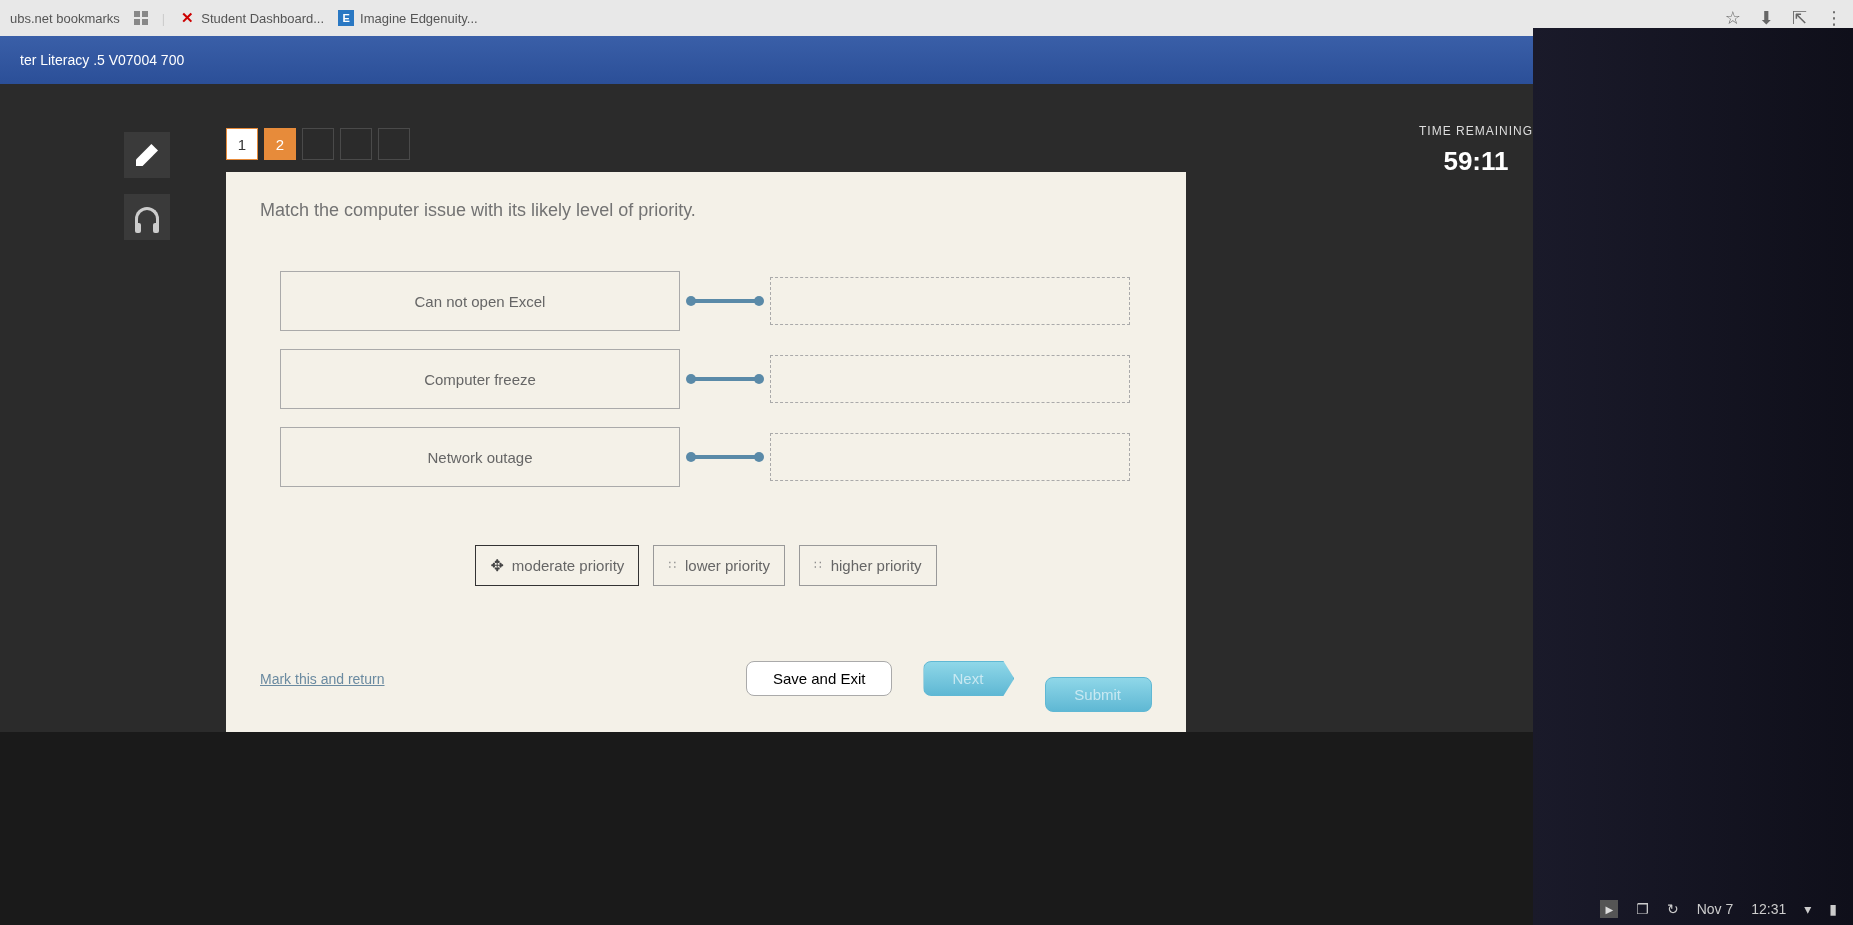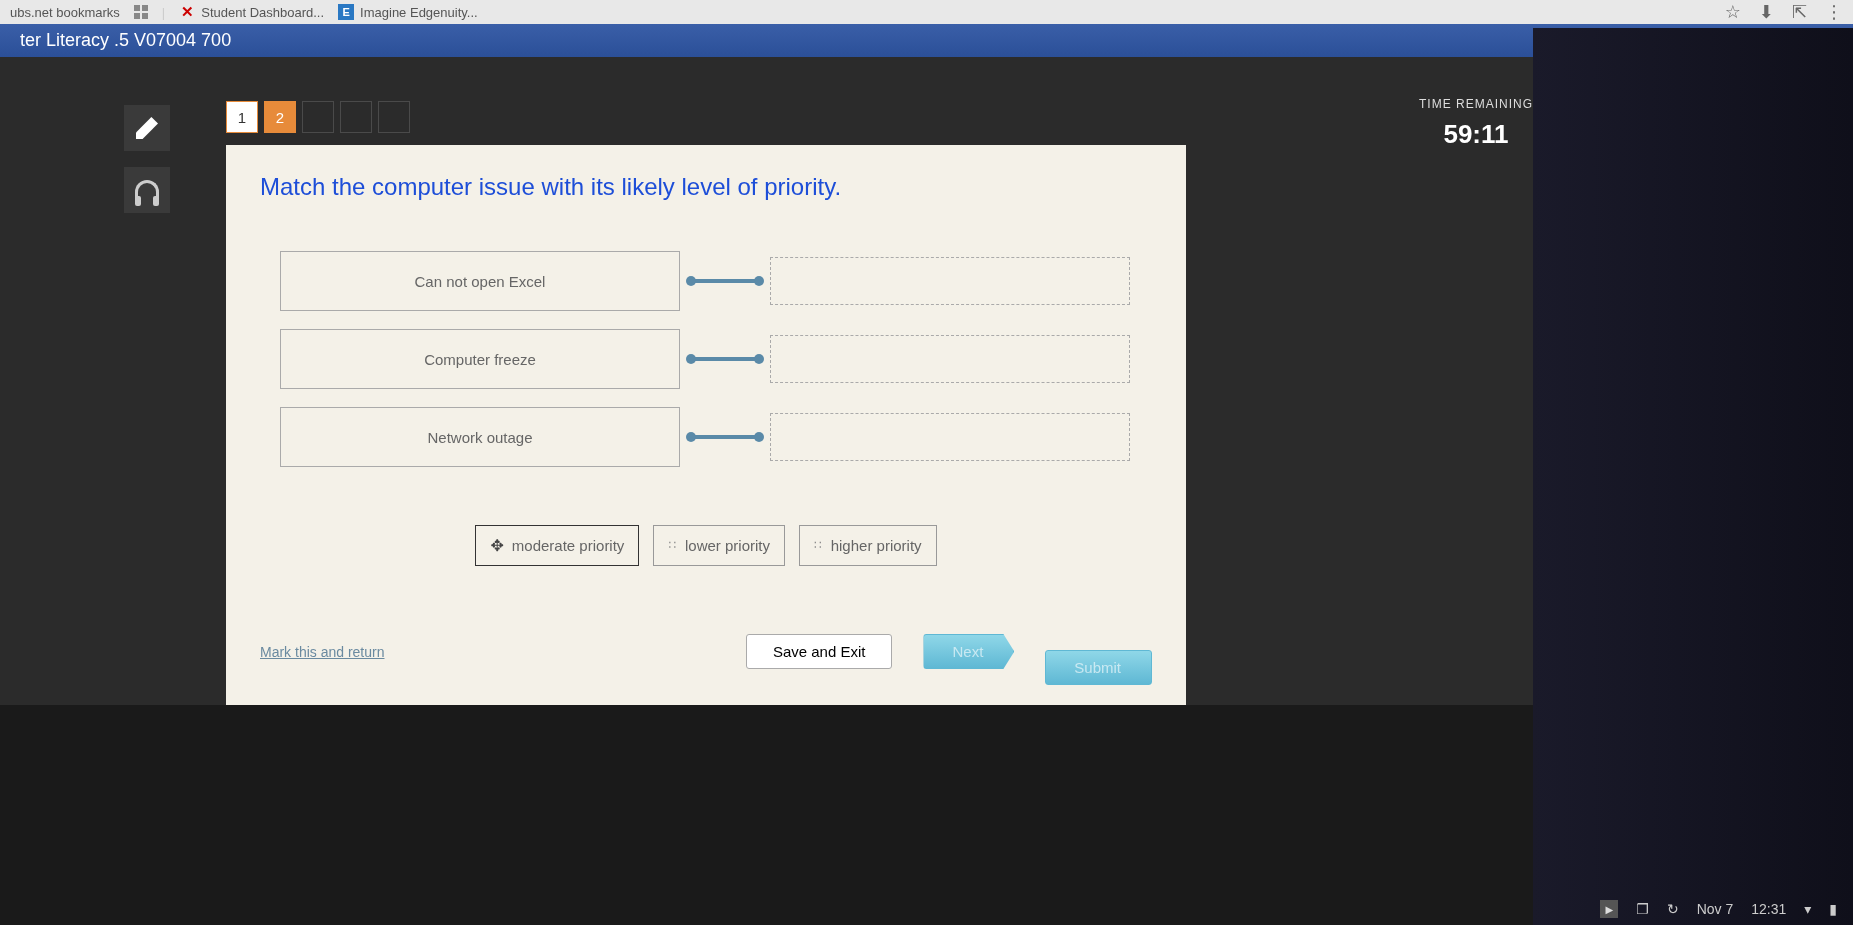--- a/index.html
+++ b/index.html
@@ -6,42 +6,42 @@
 body {
   font-family: Arial, Helvetica, sans-serif;
   background: #1a1a1a;
   width: 1853px;
   height: 925px;
   overflow: hidden;
   position: relative;
 }
 .browser-chrome {
   background: #e8e8e8;
-  height: 24px;
+  height: 36px;
   display: flex;
   align-items: center;
   padding: 0 10px;
   font-size: 13px;
   color: #555;
   gap: 14px;
 }
 .bookmark-bar { display: flex; align-items: center; gap: 14px; flex: 1; }
 .bookmark-item { display: flex; align-items: center; gap: 6px; cursor: pointer; }
 .grid-apps-icon { display: grid; grid-template-columns: 6px 6px; gap: 2px; }
 .grid-apps-icon > div { width: 6px; height: 6px; background: #888; }
 .x-fav { width: 16px; height: 16px; display: flex; align-items: center; justify-content: center; color: #c00; font-weight: bold; font-size: 15px; }
 .e-fav { width: 16px; height: 16px; background: #2a78c3; color: #fff; display: flex; align-items: center; justify-content: center; font-size: 11px; font-weight: bold; }
 .chrome-actions { display: flex; gap: 18px; align-items: center; color: #666; font-size: 18px; }
 .chrome-actions span { cursor: pointer; }
 
 .course-header {
   background: linear-gradient(#3a5fa8, #2b4f98);
   color: #fff;
-  padding: 6px 20px;
-  font-size: 18px;
+  padding: 16px 20px;
+  font-size: 14px;
   font-weight: 500;
 }
 
 .top-strip {
   background: #2b2b2b;
   color: #d0d0d0;
   height: 40px;
   display: flex;
   justify-content: flex-end;
   align-items: center;
@@ -123,21 +123,21 @@
   margin-left: 56px;
   margin-top: 48px;
   width: 960px;
   min-height: 560px;
   background: #f4f1e8;
   padding: 28px 34px 20px 34px;
   position: relative;
   display: flex;
   flex-direction: column;
 }
-.question-prompt { font-size: 24px; color: #1d4ed8; margin-bottom: 50px; }
+.question-prompt { font-size: 18px; color: #737373; margin-bottom: 50px; }
 
 .match-row { display: flex; align-items: center; margin-bottom: 18px; }
 .match-left {
   border: 1px solid #aaa;
   background: #f4f1e8;
   width: 400px; height: 60px;
   display: flex; align-items: center; justify-content: center;
   color: #666; font-size: 15px;
 }
 .connector { width: 90px; position: relative; height: 4px; }
@@ -181,21 +181,21 @@
   padding-top: 40px;
   display: flex; align-items: center; gap: 31px;
 }
 .mark-return { color: #6a8aa0; text-decoration: underline; font-size: 14px; cursor: pointer; margin-right: auto; }
 .btn {
   border: 1px solid #aaa;
   background: #fff;
   padding: 8px 26px;
   font-size: 15px;
   cursor: pointer;
-  border-radius: 3px;
+  border-radius: 8px;
 }
 .btn-primary {
   background: linear-gradient(#8fd7e8, #5fb8d4);
   color: #fff;
   border: 1px solid #5fb8d4;
   position: relative;
   padding: 8px 30px 8px 26px;
   clip-path: polygon(0 0, 88% 0, 100% 50%, 88% 100%, 0 100%);
 }
 .btn-primary.flat { clip-path: none; padding: 8px 30px; margin-top: 32px; }

